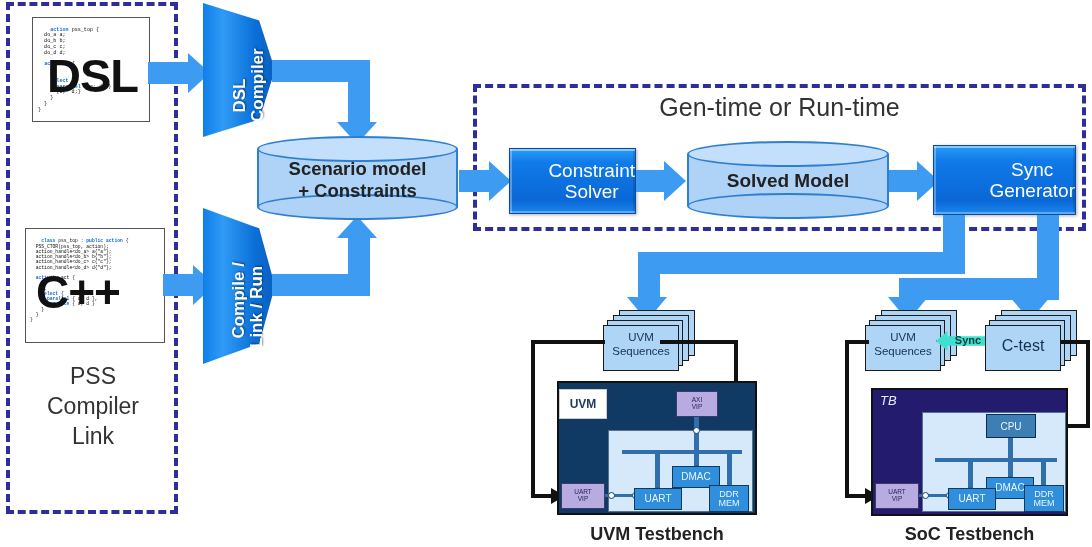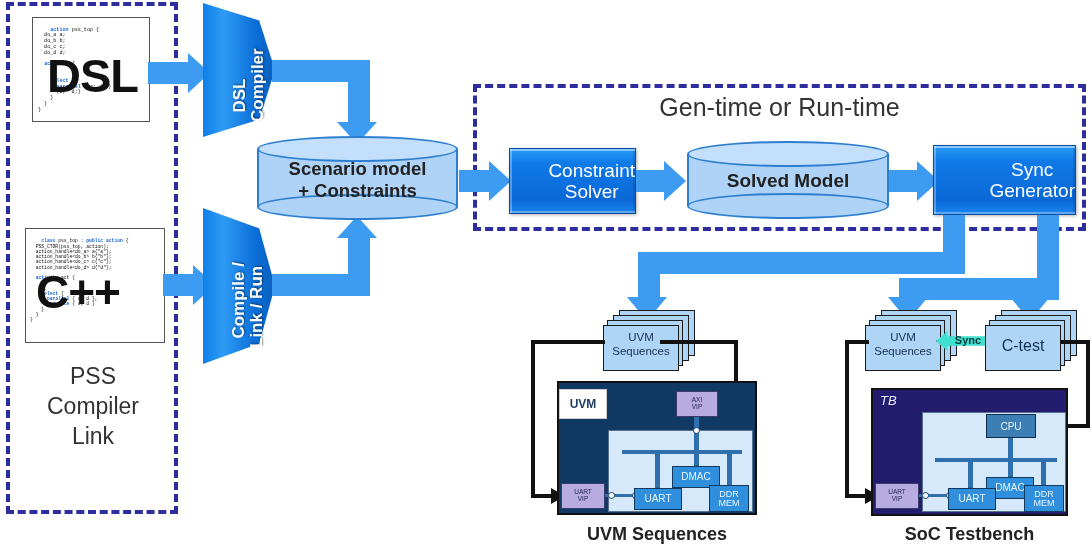--- a/index.html
+++ b/index.html
@@ -282,21 +282,21 @@
 <div class="ipbox" style="left:634px;top:488px;width:48px;height:22px;font-size:10px;">
   <span>UART</span>
 </div>
 <div class="ipbox" style="left:709px;top:485px;width:40px;height:27px;font-size:9px;">
   <div>
     <div>DDR</div>
     <div>MEM</div>
   </div>
 </div>
 
-<div class="tblabel" style="left:557px;top:524px;width:200px;font-size:18px;">UVM Sequences</div>
+<div class="tblabel" style="left:557px;top:524px;width:200px;font-size:18px;">UVM Testbench</div>
 
 <div class="docstack" style="left:865px;top:310px;width:96px;height:62px;">
   <div class="sheet" style="left:16px;top:0px;width:76px;height:46px;"></div>
   <div class="sheet" style="left:10px;top:5px;width:76px;height:46px;"></div>
   <div class="sheet" style="left:4px;top:10px;width:76px;height:46px;"></div>
   <div class="front" style="left:0px;top:15px;width:76px;height:46px;"></div>
   <div class="lbl" style="left:0px;width:76px;top:21px;font-size:11.5px;">
     <div>UVM</div>
     <div>Sequences</div>
   </div>

